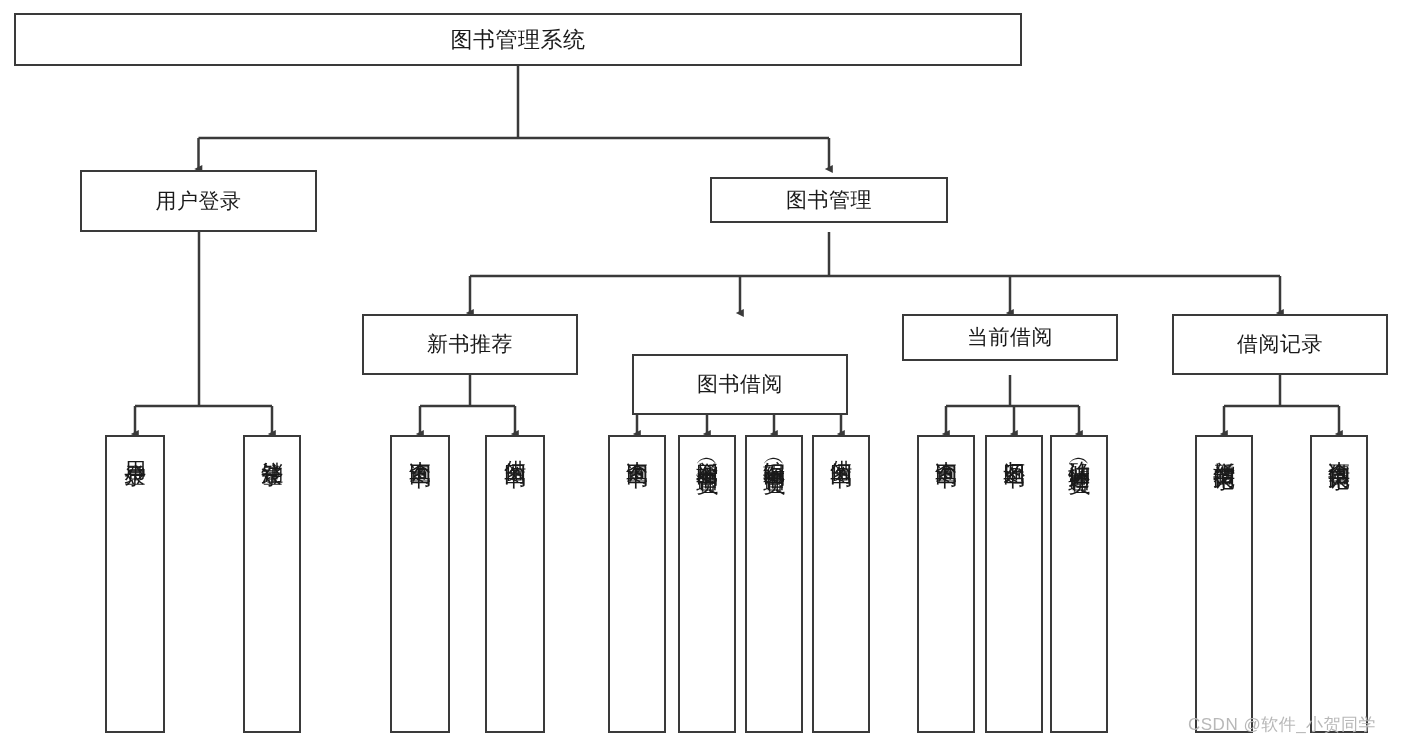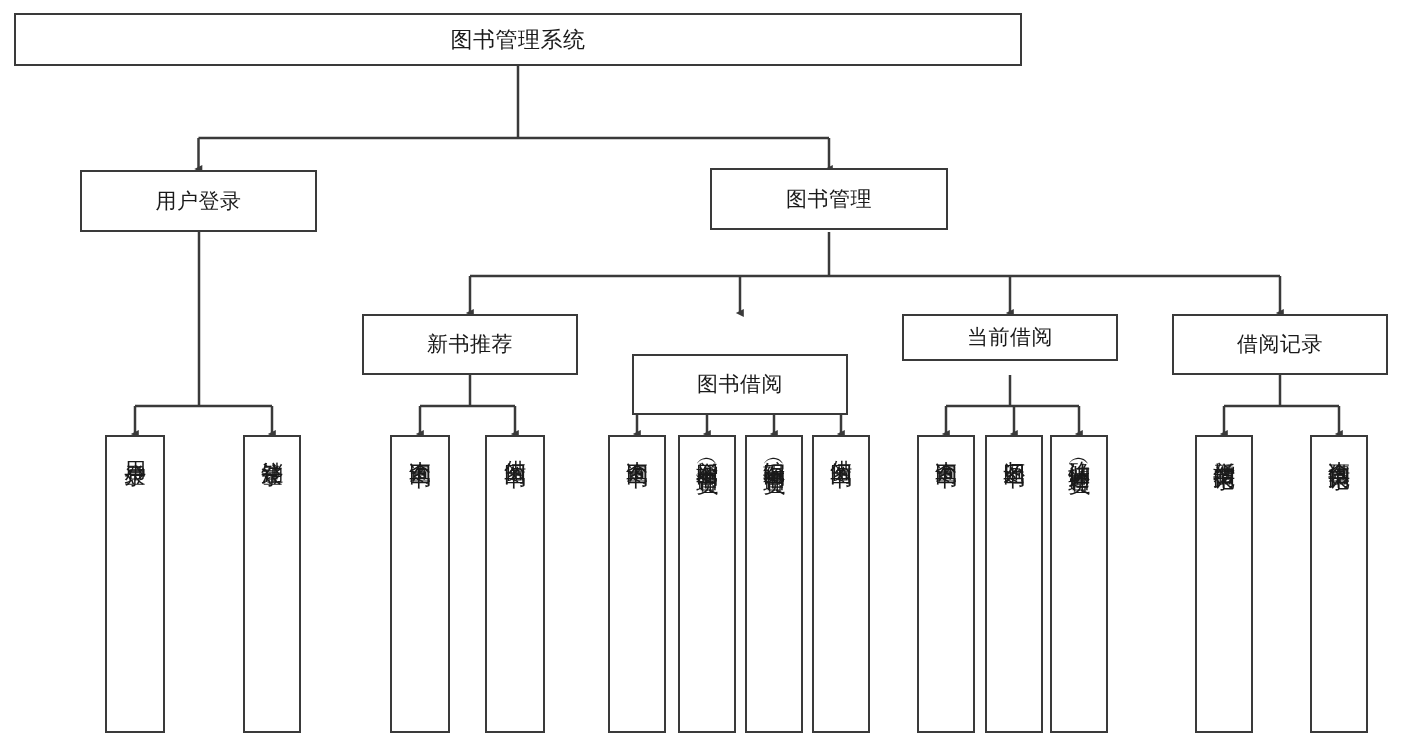--- a/index.html
+++ b/index.html
@@ -119,21 +119,21 @@
       </g>
   </svg>
 
   <div id="node-layer">
       <div class="node horizontal root" style="left: 14px; top: 13px; width: 1008px; height: 53px;">
         <span class="node-label">图书管理系统</span>
       </div>
       <div class="node horizontal" style="left: 80px; top: 170px; width: 237px; height: 62px;">
         <span class="node-label">用户登录</span>
       </div>
-      <div class="node horizontal" style="left: 710px; top: 168px; width: 238px; height: 62px;">
+      <div class="node horizontal" style="left: 710px; top: 177px; width: 238px; height: 46px;">
         <span class="node-label">图书管理</span>
       </div>
       <div class="node horizontal" style="left: 362px; top: 314px; width: 216px; height: 61px; justify-content: center;">
         <span class="node-label">新书推荐</span>
       </div>
       <div class="node horizontal" style="left: 632px; top: 314px; width: 216px; height: 61px; margin-top: 40px;">
         <span class="node-label">图书借阅</span>
       </div>
       <div class="node horizontal" style="left: 902px; top: 314px; width: 216px; height: 47px;">
         <span class="node-label">当前借阅</span>
@@ -175,13 +175,14 @@
         <span class="node-label">确认归还（管理员）</span>
       </div>
       <div class="node vertical" style="left: 1195px; top: 435px; width: 58px; height: 298px;">
         <span class="node-label">新增借阅记录</span>
       </div>
       <div class="node vertical" style="left: 1310px; top: 435px; width: 58px; height: 298px;">
         <span class="node-label">查询借阅记录</span>
       </div>
     </div>
 
+  <div class="watermark" style="left: 1188px; top: 713px;">CSDN @软件_小贺同学</div>
 </div>
 
 </body></html>

